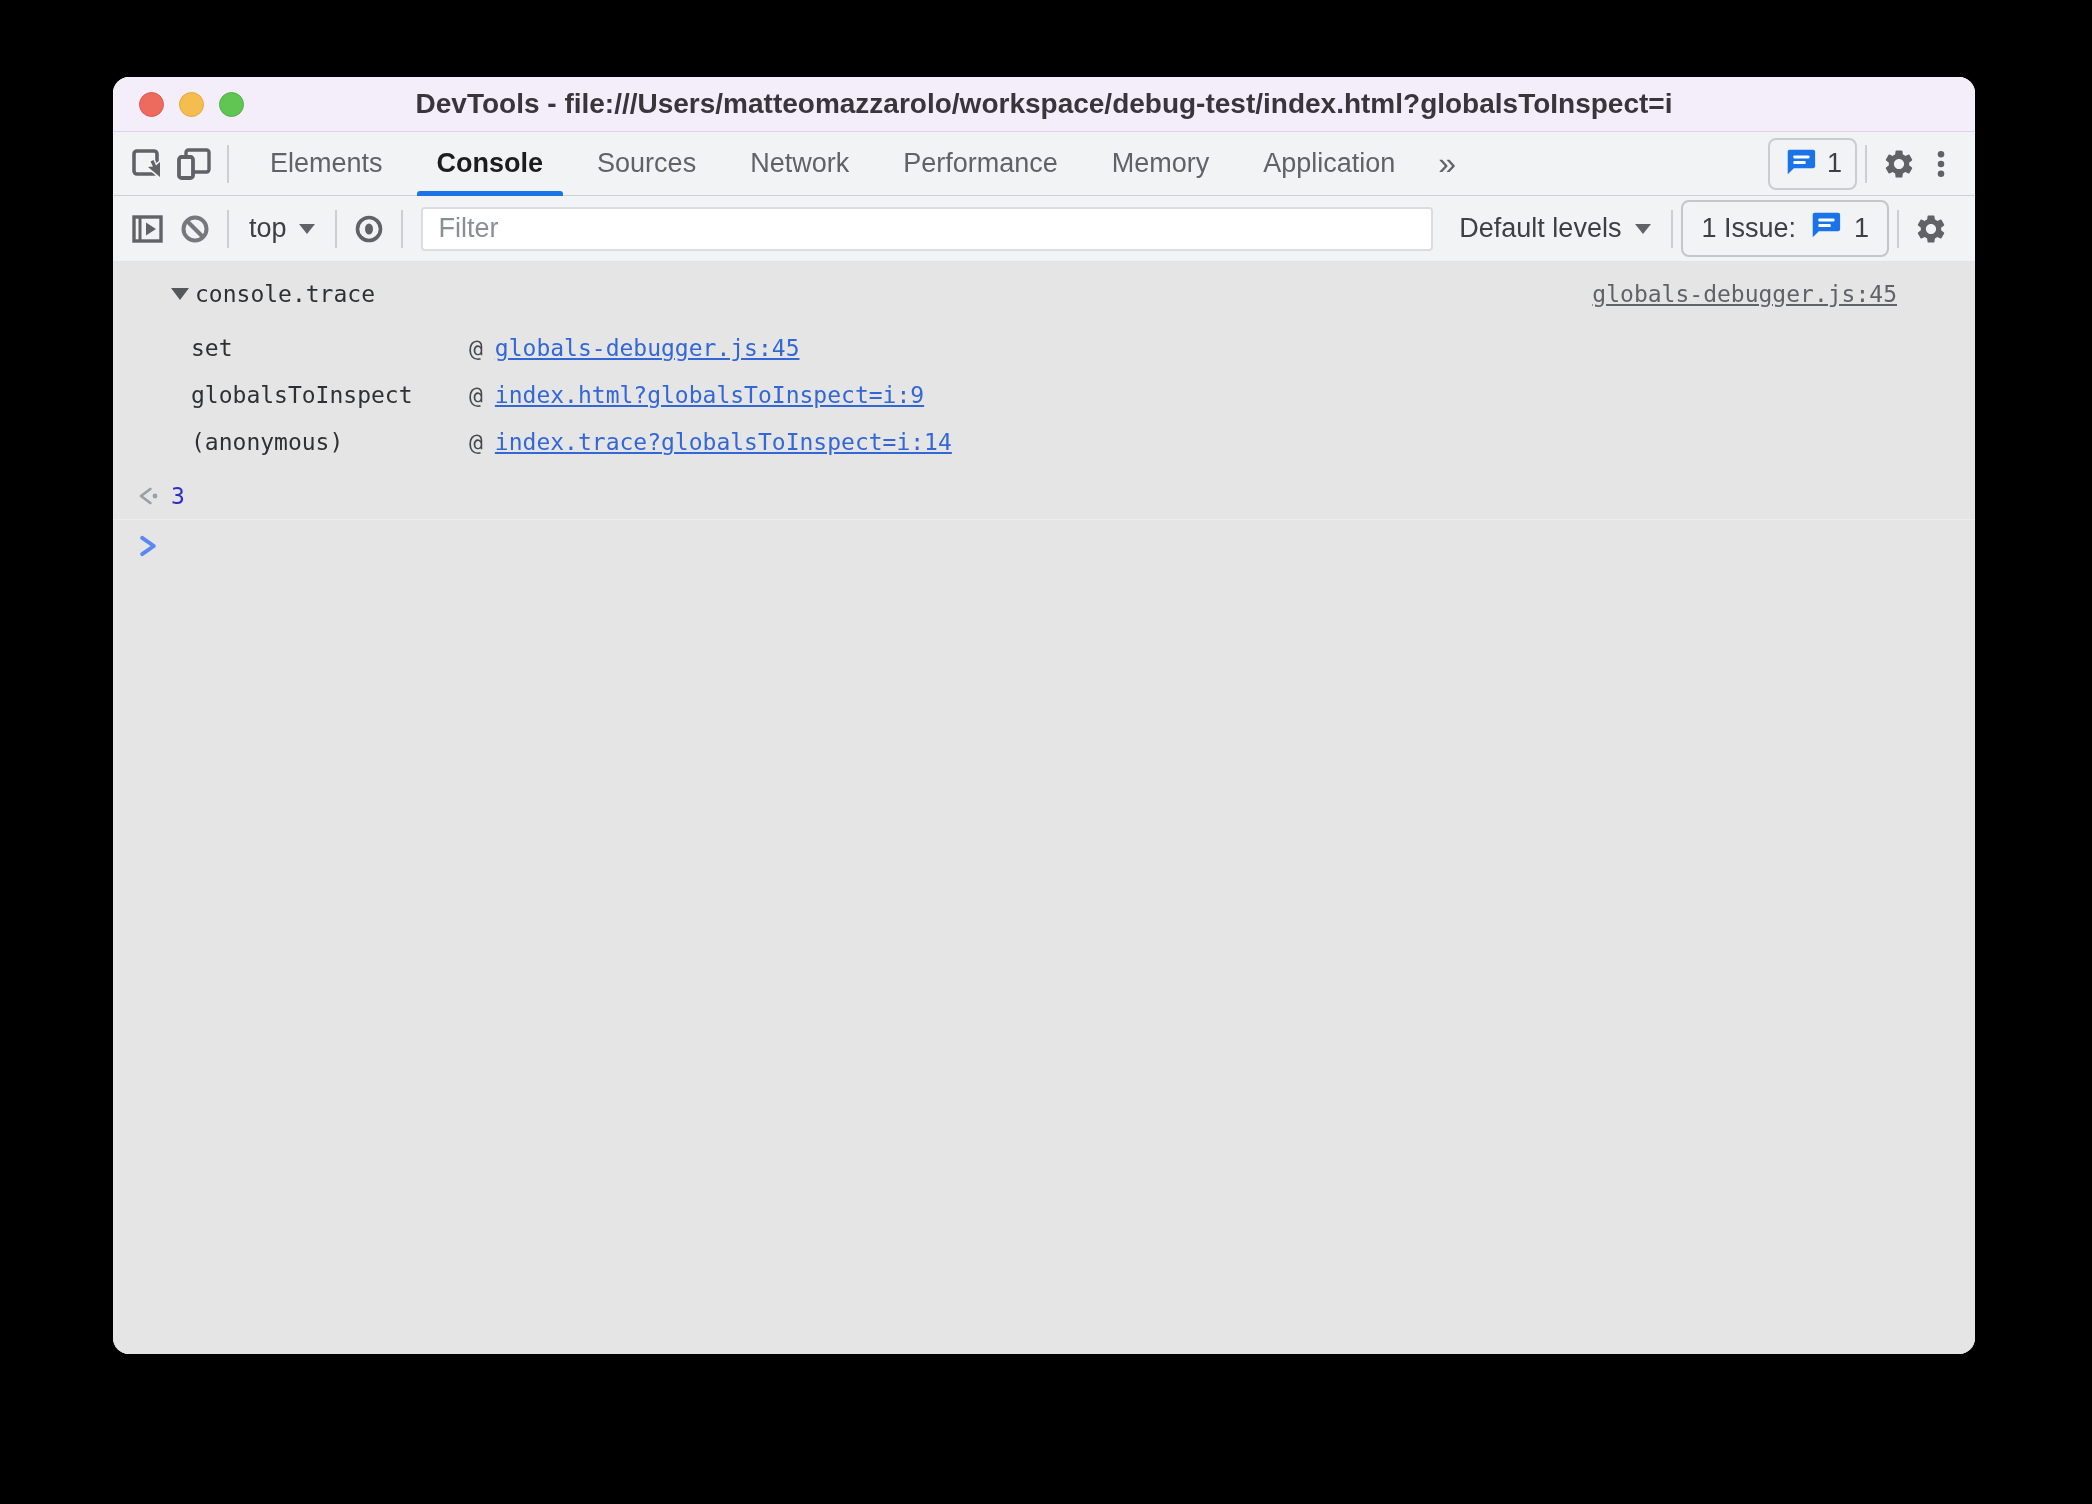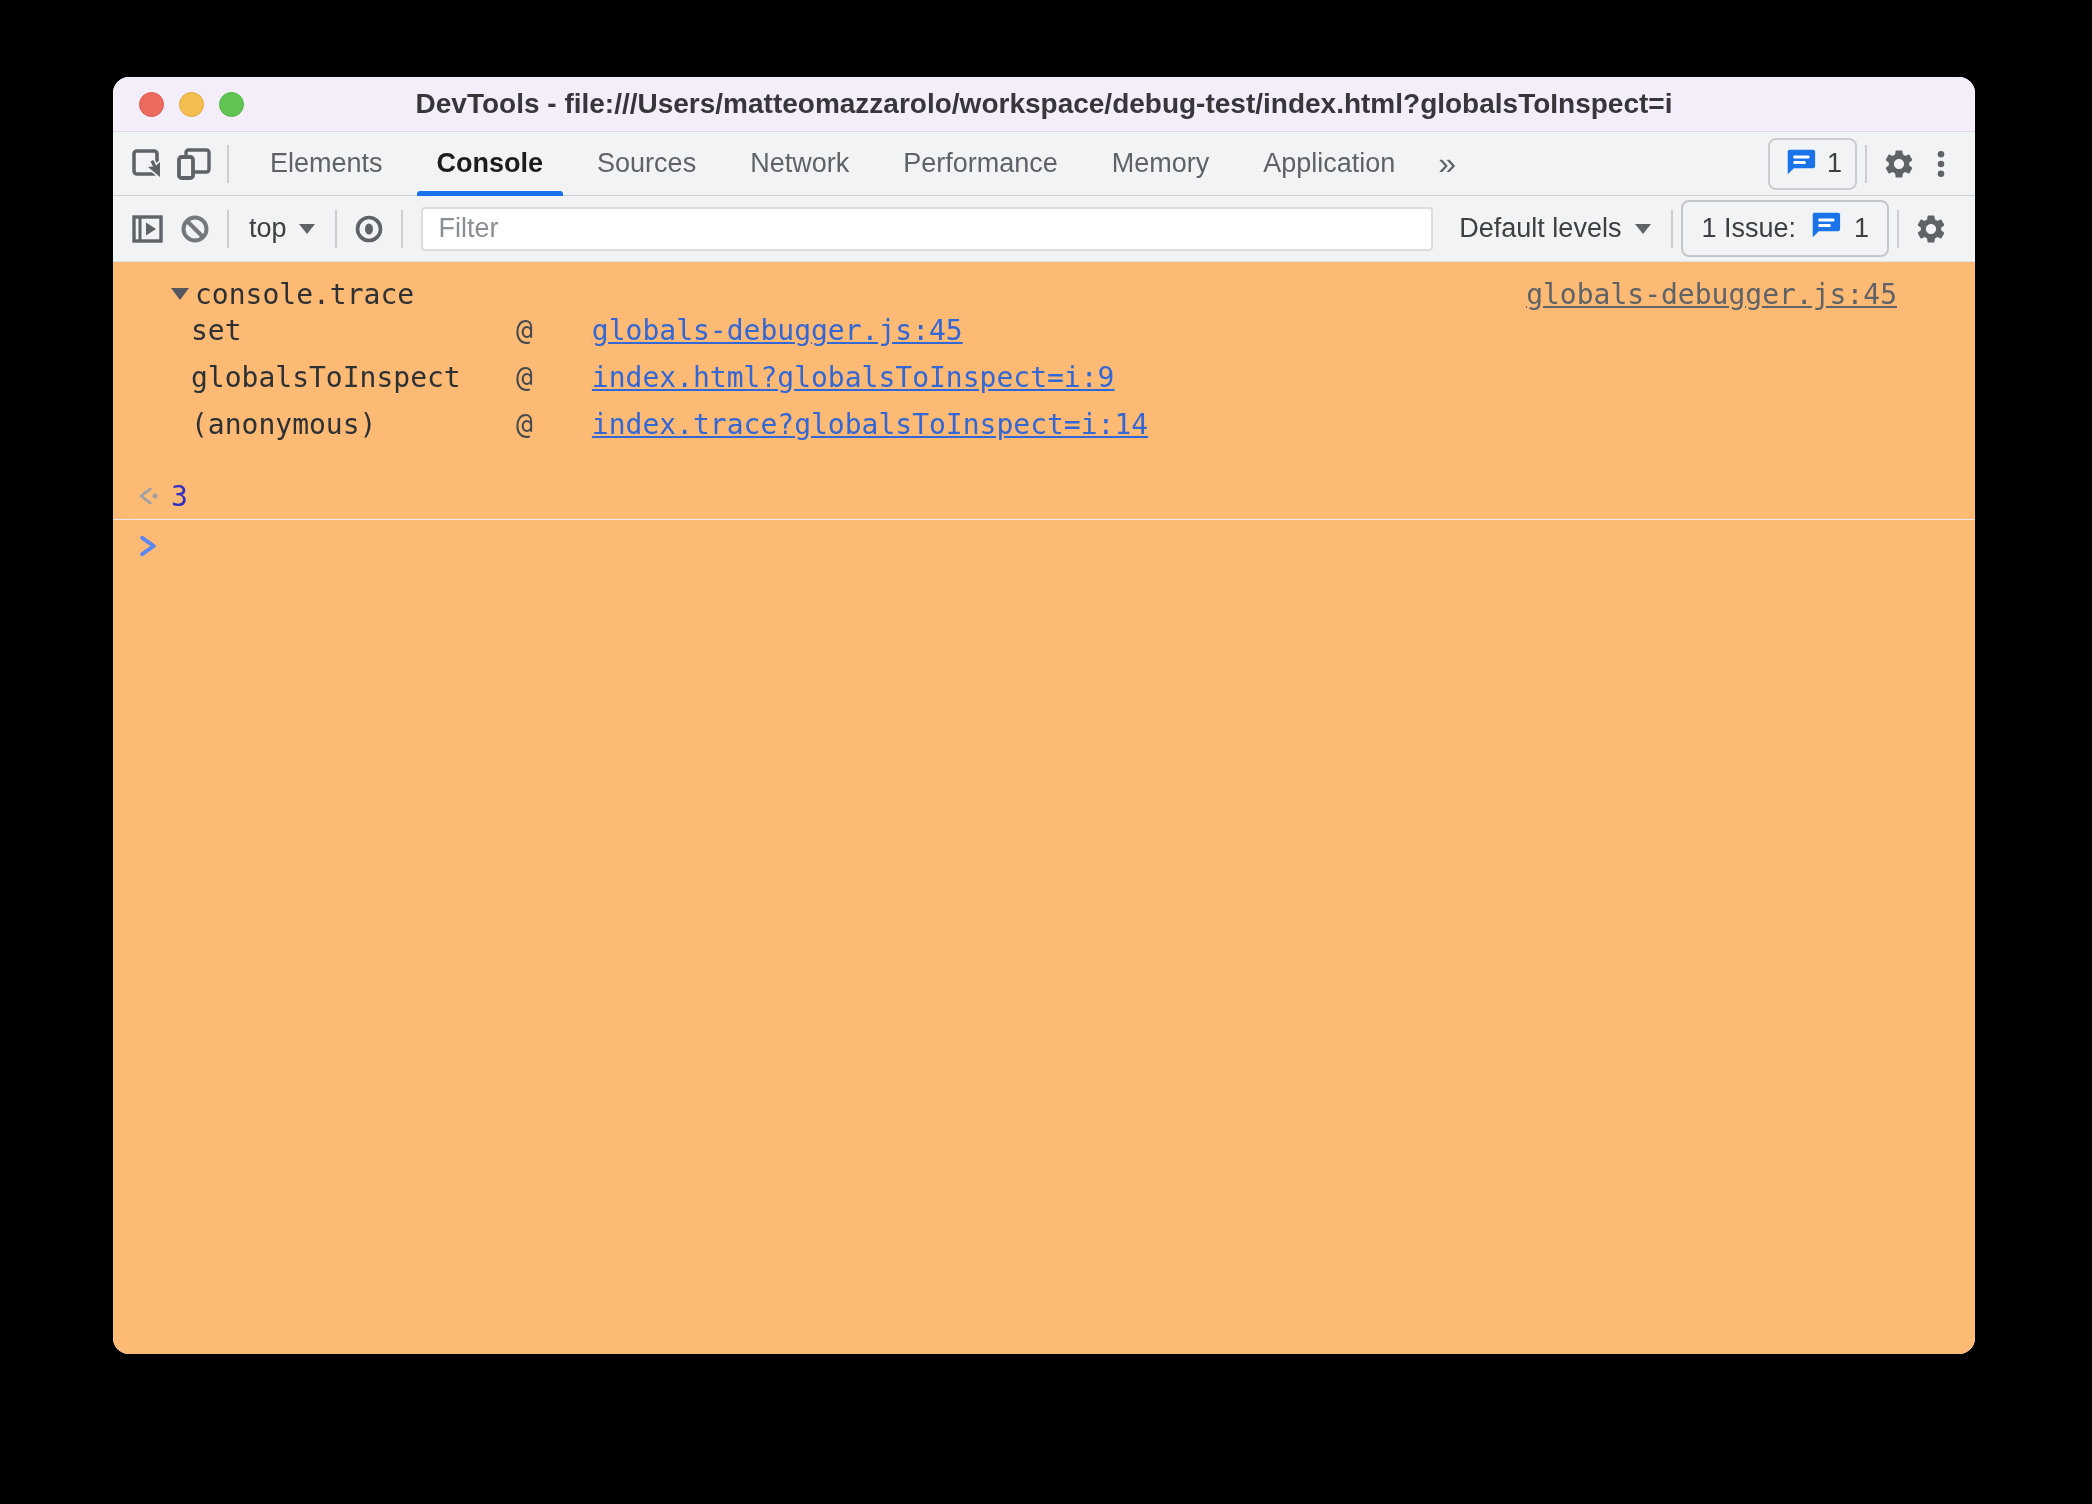--- a/index.html
+++ b/index.html
@@ -70,33 +70,33 @@
   }
   .filter::placeholder { color:#8a8f94; }
   .levels { display:flex; align-items:center; gap:14px; padding:0 12px; font-size:27px; color:#3c4043; cursor:pointer; white-space:nowrap; }
   .issue-btn {
     display:flex; align-items:center; gap:12px; border:2px solid #c3c7cb; border-radius:8px;
     padding:6px 18px; cursor:pointer; background:transparent; font-size:27px; color:#3c4043; white-space:nowrap;
   }
 
   
   .console {
-    flex:1; background:#fdba74; font-family:"DejaVu Sans Mono", monospace;
-    font-size:28px; color:#2e3134; overflow:hidden; padding-top:12px;
+    flex:1; background:#e5e5e5; font-family:"DejaVu Sans Mono", monospace;
+    font-size:23px; color:#2e3134; overflow:hidden; padding-top:12px;
   }
   .trace-header {
     display:flex; align-items:center; height:40px; padding:0 78px 0 58px;
   }
   .tri-expand {
     width:0; height:0; border-left:9px solid transparent; border-right:9px solid transparent;
     border-top:12px solid #54575b; margin-right:6px; cursor:pointer; flex:0 0 auto;
   }
   .trace-label { color:#2e3134; }
   .src-link-gray { margin-left:auto; color:#5f6368; text-decoration:underline; cursor:pointer; }
-  .frame { display:flex; align-items:flex-start; height:47px; padding-left:78px;gap:47px; }
+  .frame { display:flex; align-items:flex-end; height:47px; padding-left:78px; }
   .frame-name { display:inline-block; min-width:278px; color:#2e3134; }
   .frame-at { color:#464a4e; margin-right:12px; }
   .link-blue { color:#3367d6; text-decoration:underline; cursor:pointer; }
   .trace-pad { height:18px; }
 
   .row { display:flex; align-items:center; padding-left:22px; }
   .row .glyph { width:36px; flex:0 0 auto; display:flex; align-items:center; }
   .cmd-row { border-top:1px solid #ebecee; height:64px; }
   .res-row { height:46px; }
   .res-val { color:#2f2fc4; }

